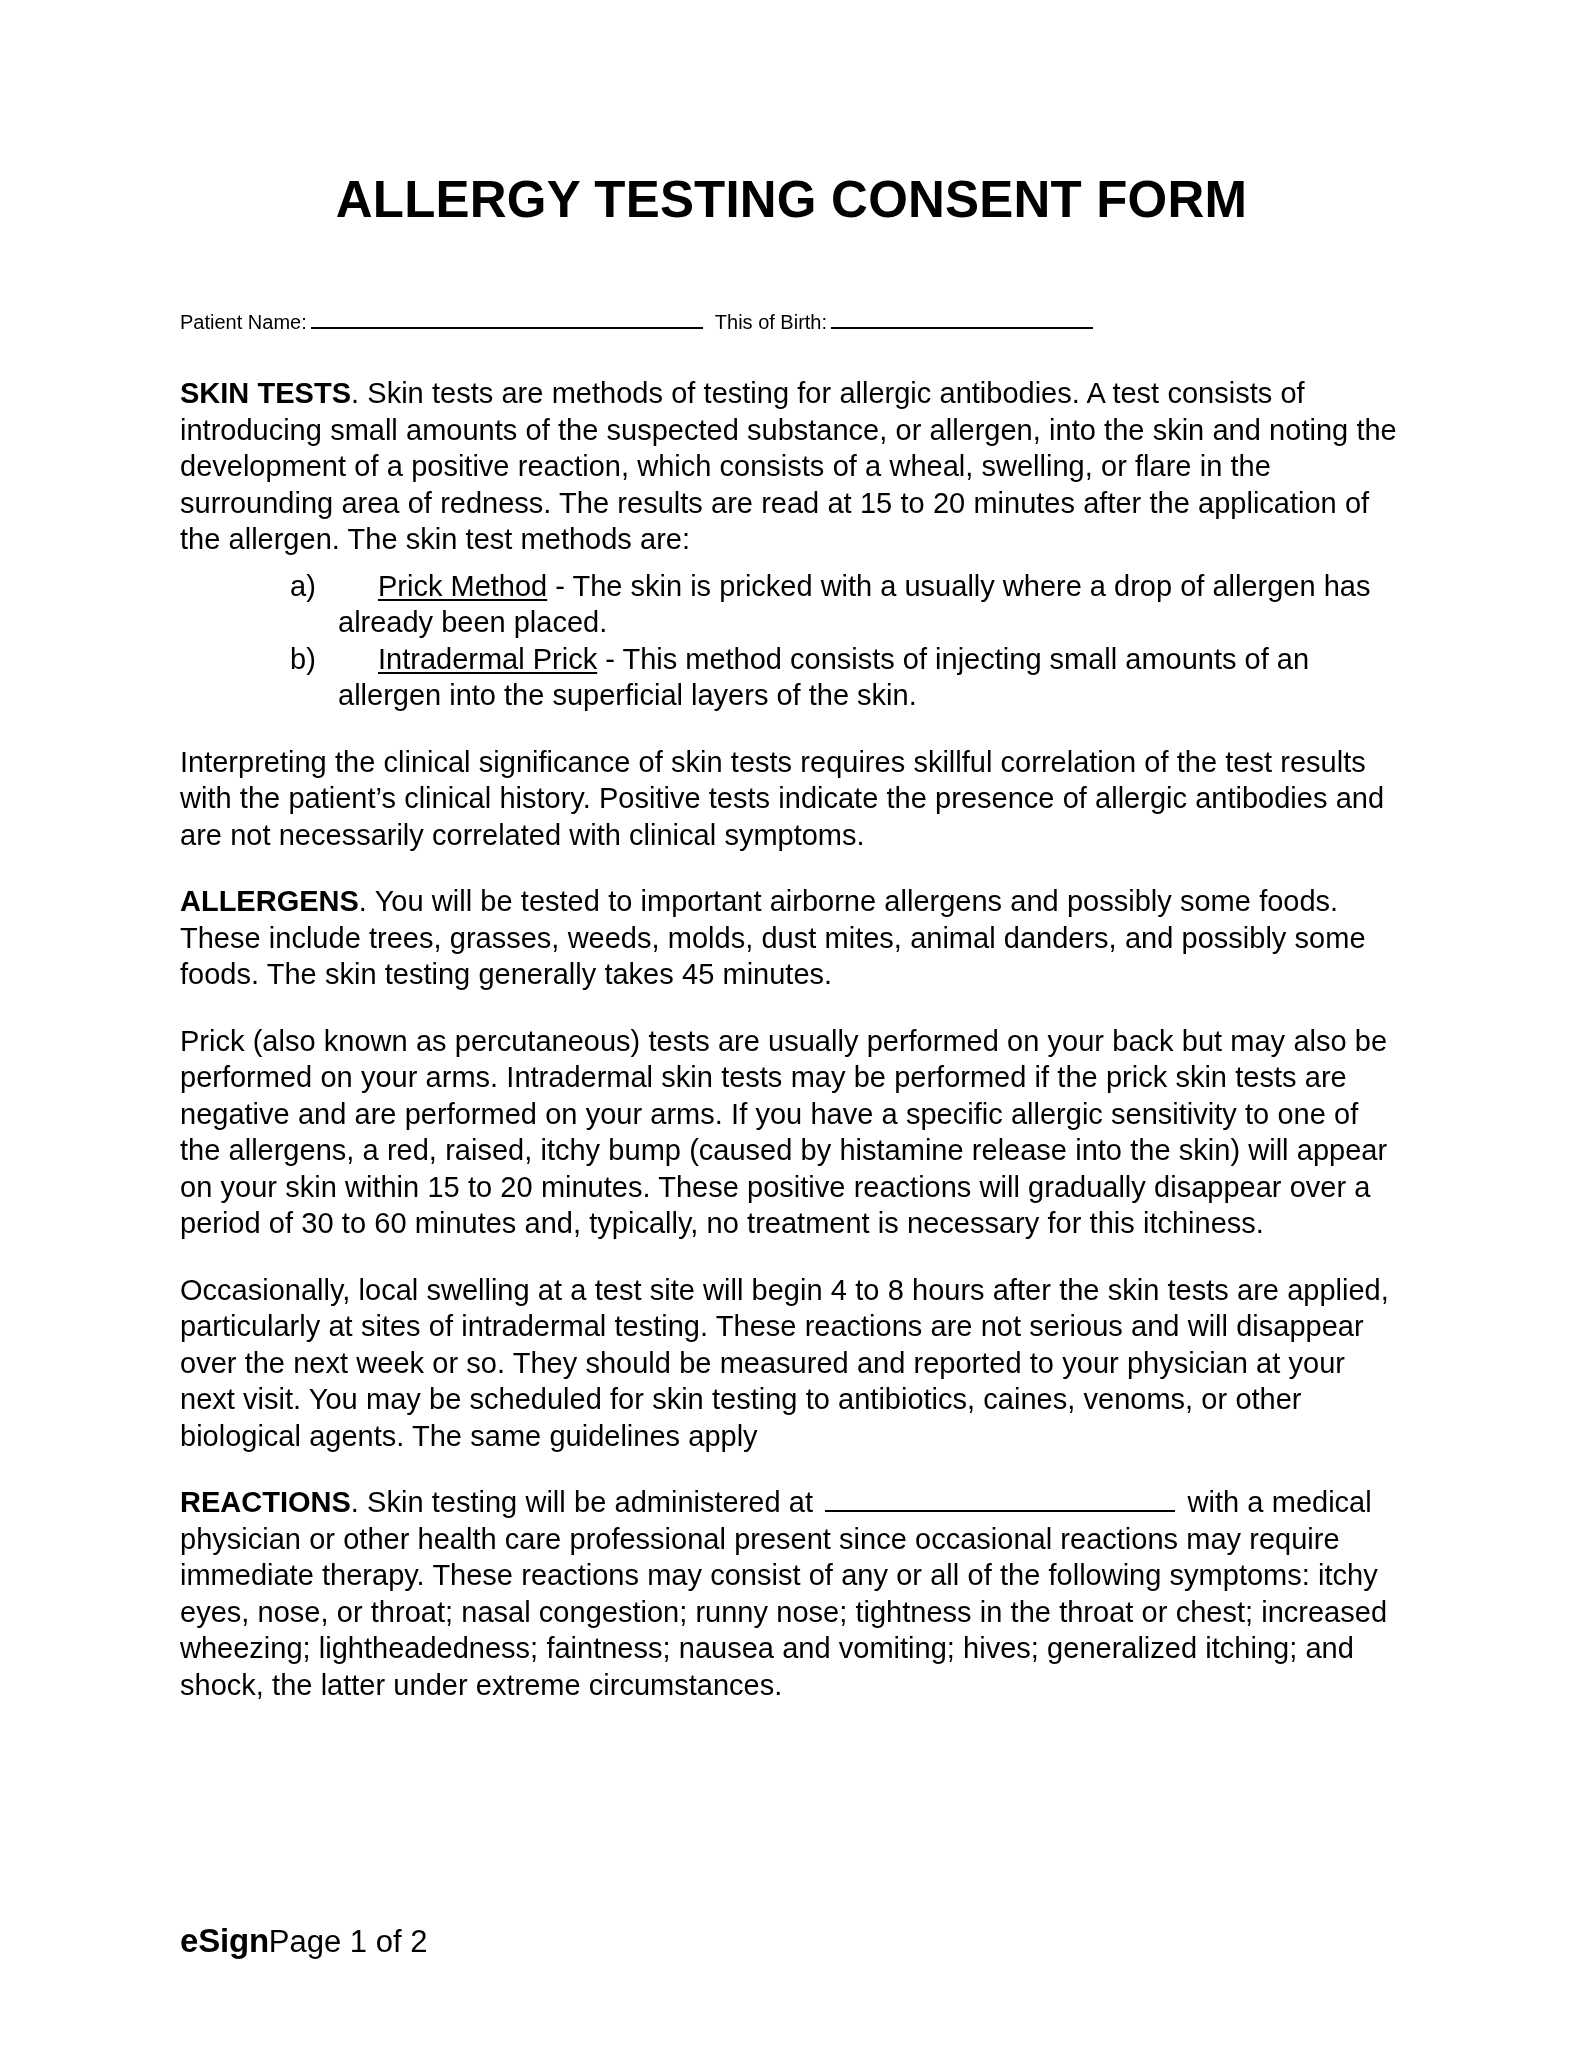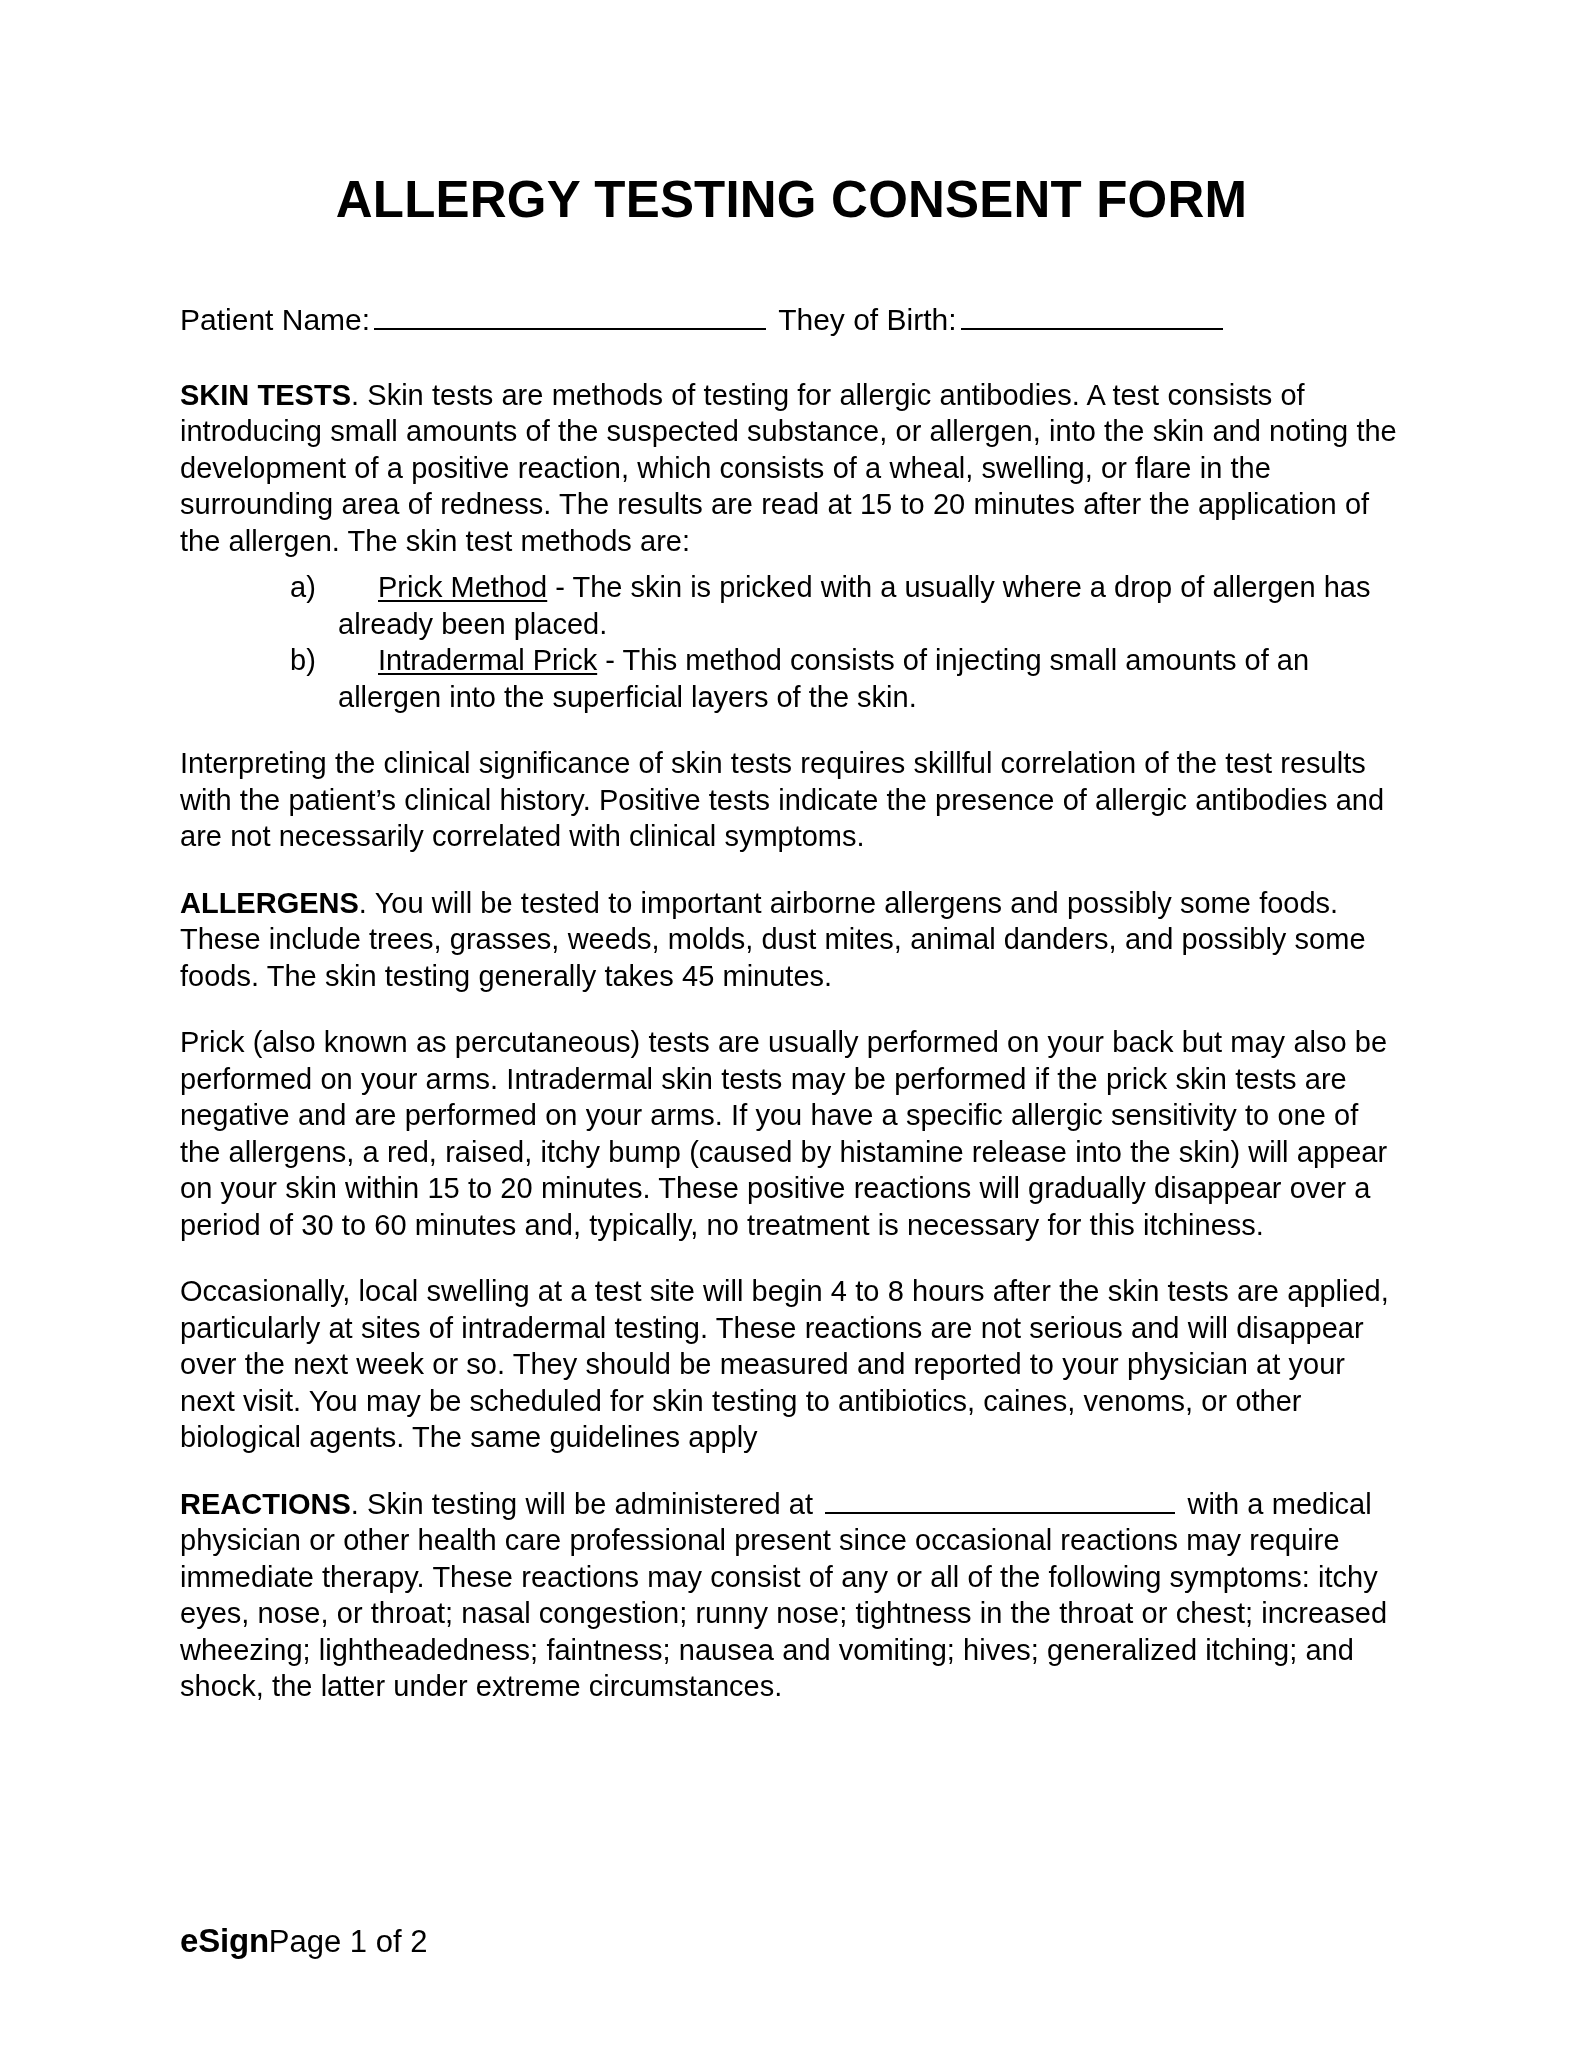--- a/index.html
+++ b/index.html
@@ -32,21 +32,21 @@
     padding-top: 172px;
     line-height: 1.1;
     font-stretch: condensed;
   }
   .field-row {
     margin-top: 72px;
     font-size: 29px;
     line-height: 1.35;
     white-space: nowrap;
   }
-  .field-label { font-size: 30px; }
+  .field-label { font-size: 20px; }
   .blank {
     display: inline-block;
     border-bottom: 2px solid #000;
     vertical-align: baseline;
     height: 26px;
     margin: 0 4px;
   }
   .blank-name { width: 392px; }
   .blank-dob  { width: 262px; }
   .blank-inline { width: 350px; }
@@ -103,21 +103,21 @@
   }
 </style>
 </head>
 <body>
 
 <div class="page">
 
   <h1 class="doc-title">ALLERGY TESTING CONSENT FORM</h1>
 
   <div class="field-row">
-    <span class="field-label">Patient Name:</span><span class="blank blank-name"></span> <span class="field-label">They of Birth:</span><span class="blank blank-dob"></span>
+    <span class="field-label">Patient Name:</span><span class="blank blank-name"></span> <span class="field-label">This of Birth:</span><span class="blank blank-dob"></span>
   </div>
 
   <p class="body-par first"><span class="lead">SKIN TESTS</span><span>. Skin tests are methods of testing for allergic antibodies. A test consists of introducing small amounts of the suspected substance, or allergen, into the skin and noting the development of a positive reaction, which consists of a wheal, swelling, or flare in the surrounding area of redness. The results are read at 15 to 20 minutes after the application of the allergen. The skin test methods are:</span></p>
 
   <ol class="methods">
     <li><span class="marker">a)</span><span class="u">Prick Method</span><span> - The skin is pricked with a usually where a drop of allergen has already been placed.</span></li>
     <li><span class="marker">b)</span><span class="u">Intradermal Prick</span><span> - This method consists of injecting small amounts of an allergen into the superficial layers of the skin.</span></li>
   </ol>
 
   <p class="body-par">Interpreting the clinical significance of skin tests requires skillful correlation of the test results with the patient’s clinical history. Positive tests indicate the presence of allergic antibodies and are not necessarily correlated with clinical symptoms.</p>

